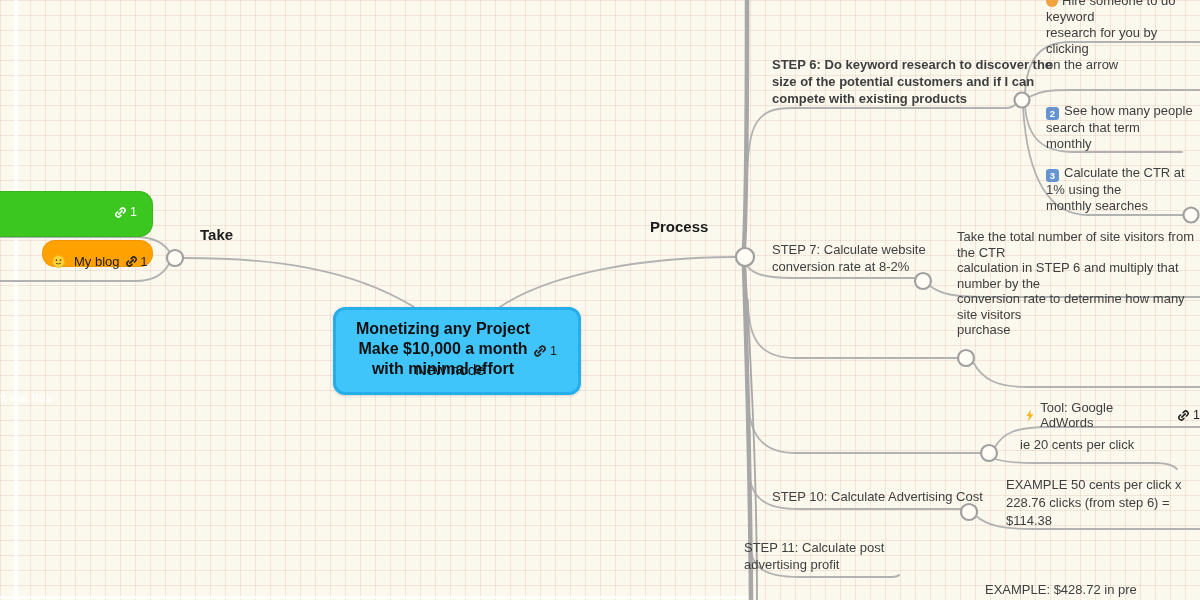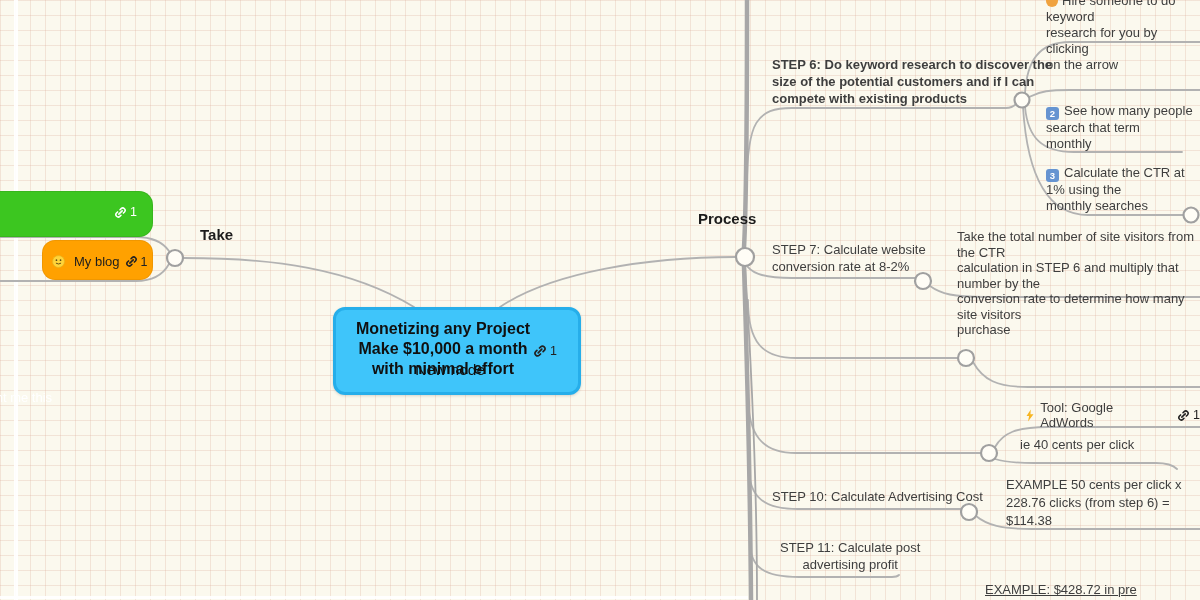--- a/index.html
+++ b/index.html
@@ -14,21 +14,21 @@
   svg.lines{position:absolute;left:0;top:0;}
   .t{position:absolute;font-size:13px;line-height:16.5px;color:#3e3e3e;white-space:pre-line;cursor:default;}
   .t .bind-text{white-space:pre-line;}
   .branch-label{position:absolute;font-size:15px;font-weight:700;color:#1c1c1c;}
   .node{position:absolute;box-sizing:border-box;}
   .central{left:333px;top:307px;width:248px;height:88px;background:#3fc5fa;border:3px solid #26aeea;border-radius:12px;box-shadow:0 1px 3px rgba(0,0,0,0.15);}
   .central-title{position:absolute;left:333px;top:319px;width:208px;margin-left:6px;font-size:16px;line-height:20px;font-weight:700;color:#101010;text-align:center;white-space:pre-line;}
   .central-overlay{position:absolute;left:385px;top:361px;width:100px;text-align:right;font-size:15.5px;font-weight:400;color:#101010;}
   .green-node{left:-70px;top:191px;width:223px;height:46px;background:#3cc620;border-radius:14px;border:1px solid rgba(0,0,0,0.08);}
   .green-text{position:absolute;left:4px;top:198px;font-size:13px;line-height:16px;color:#ffffff;white-space:pre-line;}
-  .orange-node{left:42px;top:240px;width:111px;height:40px;background:#ffa100;border-radius:13px;border:1px solid rgba(0,0,0,0.06);}
+  .orange-node{left:42px;top:240px;width:111px;height:27px;background:#ffa100;border-radius:13px;border:1px solid rgba(0,0,0,0.06);}
   .row{position:absolute;display:inline-flex;align-items:center;gap:5px;}
   .linkbadge{display:inline-flex;align-items:center;gap:3px;font-size:12.5px;color:inherit;}
   .linkbadge svg{display:block;}
   .keycap{display:inline-block;width:13px;height:13px;background:#6694d1;border-radius:3px;color:#fff;font-size:9.5px;font-weight:700;text-align:center;line-height:13px;vertical-align:-2px;margin-right:5px;}
   .inline-icon{display:inline-block;vertical-align:-2px;margin-right:4px;}
   .hire-dot{display:inline-block;width:12px;height:12px;border-radius:50%;background:#f0a23f;vertical-align:-2px;margin-right:4px;}
   .blacklink{color:#222;}
   .whitelink{color:#fff;}
 </style>
 </head>
@@ -107,21 +107,21 @@
             <path d="M5.2 8.8 L8.8 5.2"></path>
             <path d="M6.5 4 l1.2-1.2 a2.55 2.55 0 0 1 3.6 3.6 L10.1 7.6"></path>
             <path d="M7.5 10 l-1.2 1.2 a2.55 2.55 0 0 1-3.6-3.6 L3.9 6.4"></path>
           </svg>
           <span>1</span>
         </span>
     </div>
   </div>
 
   <div class="branch-label" style="left:200px;top:226px;">Take</div>
-  <div class="branch-label" style="left:650px;top:210px;margin-left:48px;">Process</div>
+  <div class="branch-label" style="left:650px;top:218px;">Process</div>
 
   <div class="node central"></div>
   <div class="central-title"><span class="bind-text">Monetizing any Project
 Make $10,000 a month
 with minimal effort</span></div>
   <div class="row blacklink" style="left:533px;top:344px;">
     <span class="linkbadge">
         <svg viewBox="0 0 14 14" width="14" height="14" fill="none" stroke="currentColor" stroke-width="1.7" stroke-linecap="round">
           <path d="M5.2 8.8 L8.8 5.2"></path>
           <path d="M6.5 4 l1.2-1.2 a2.55 2.55 0 0 1 3.6 3.6 L10.1 7.6"></path>
@@ -168,26 +168,26 @@
     <span class="linkbadge blacklink" style="margin-left:12px;">
         <svg viewBox="0 0 14 14" width="13" height="13" fill="none" stroke="currentColor" stroke-width="1.7" stroke-linecap="round">
           <path d="M5.2 8.8 L8.8 5.2"></path>
           <path d="M6.5 4 l1.2-1.2 a2.55 2.55 0 0 1 3.6 3.6 L10.1 7.6"></path>
           <path d="M7.5 10 l-1.2 1.2 a2.55 2.55 0 0 1-3.6-3.6 L3.9 6.4"></path>
         </svg>
         <span>1</span>
       </span>
   </div>
 
-  <div class="t" style="left:1020px;top:437px;"><span class="bind-text">ie 40 cents per click</span></div>
+  <div class="t" style="left:1020px;top:437px;"><span class="bind-text">ie 20 cents per click</span></div>
 
   <div class="t" style="left:772px;top:489px;"><span class="bind-text">STEP 10: Calculate Advertising Cost</span></div>
 
   <div class="t" style="left:1006px;top:476px;line-height:18px;"><span class="bind-text">EXAMPLE 50 cents per click x
 228.76 clicks (from step 6)  =
 $114.38</span></div>
 
-  <div class="t" style="left:780px;top:540px;text-align:center;"><span class="bind-text">STEP 11:  Calculate post
+  <div class="t" style="left:744px;top:540px;"><span class="bind-text">STEP 11:  Calculate post
 advertising profit</span></div>
 
-  <div class="t" style="left:985px;top:582px;text-decoration:underline;"><span class="bind-text">EXAMPLE: $428.72 in pre</span></div>
+  <div class="t" style="left:985px;top:582px;"><span class="bind-text">EXAMPLE: $428.72 in pre</span></div>
 
 </div>
 
 </body></html>

